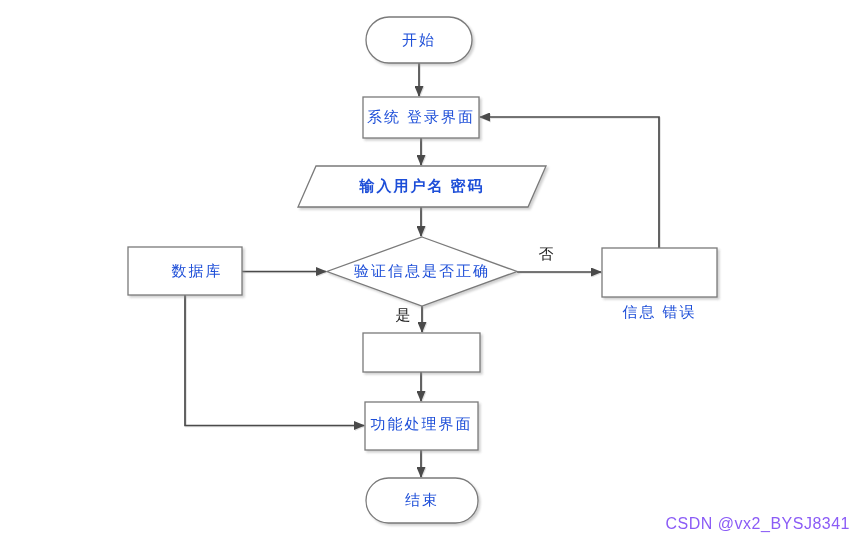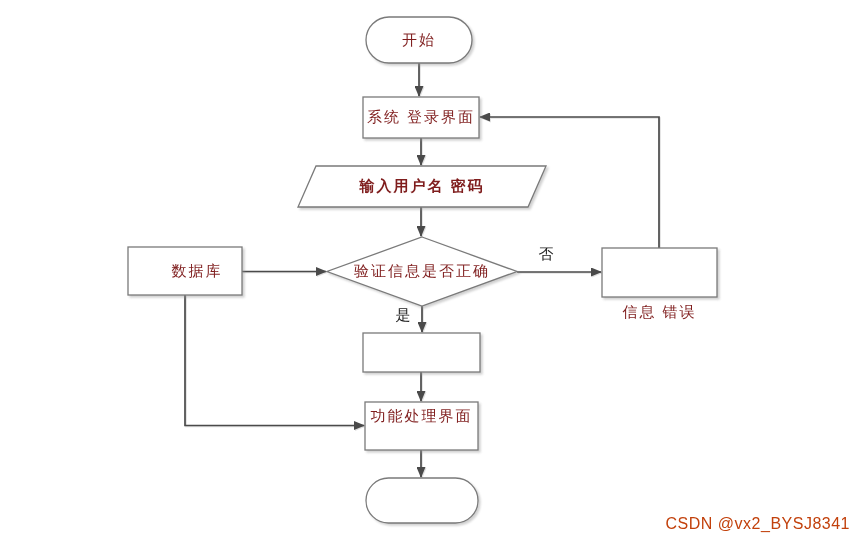--- a/index.html
+++ b/index.html
@@ -32,39 +32,39 @@
     stroke-width: 1.7;
     filter: drop-shadow(1px 1px 0.5px rgba(180,180,180,0.4));
   }
   .node-label {
     position: absolute;
     display: flex;
     align-items: center;
     justify-content: center;
     font-size: 15px;
     letter-spacing: 2px;
-    color: #7f1d1d;
+    color: #1d4ed8;
     white-space: nowrap;
     text-align: center;
   }
   .edge-label {
     position: absolute;
     display: flex;
     align-items: center;
     justify-content: center;
     font-size: 15px;
     color: #1a1a1a;
     white-space: nowrap;
   }
   .watermark {
     position: absolute;
     right: 4px;
     top: 515px;
     font-size: 16px;
-    color: #c2410c;
+    color: #8b5cf6;
     letter-spacing: 0.5px;
   }
 </style>
 </head>
 <body>
 
 <div id="canvas">
 
   <svg id="wires" viewBox="0 0 854 544" xmlns="http://www.w3.org/2000/svg">
     <defs>
@@ -101,22 +101,23 @@
 
   <div class="node-label" style="left:298px; top:166px; width:248px; height:41px;font-weight:bold;">输入用户名 密码</div>
 
   <div class="node-label" style="left:327px; top:237px; width:190px; height:69px;">验证信息是否正确</div>
 
   <div class="node-label" style="left:140px; top:247px; width:114px; height:48px;">数据库</div>
 
   <div class="node-label" style="left:602px; top:248px; width:115px; height:49px;margin-top:40px;">信息 错误</div>
 
 
-  <div class="node-label" style="left:365px; top:392px; width:113px; height:48px;text-align:right;">功能处理界面</div>
+  <div class="node-label" style="left:365px; top:400px; width:113px; height:48px;text-align:right;">功能处理界面</div>
 
+  <div class="node-label" style="left:366px; top:478px; width:112px; height:45px;">结束</div>
 
   <div class="edge-label" style="left:530px; top:244px; width:32px; height:20px;">否</div>
 
   <div class="edge-label" style="left:390px; top:305px; width:26px; height:20px;">是</div>
 
   <div class="watermark">CSDN @vx2_BYSJ8341</div>
 
 </div>
 
 </body></html>

